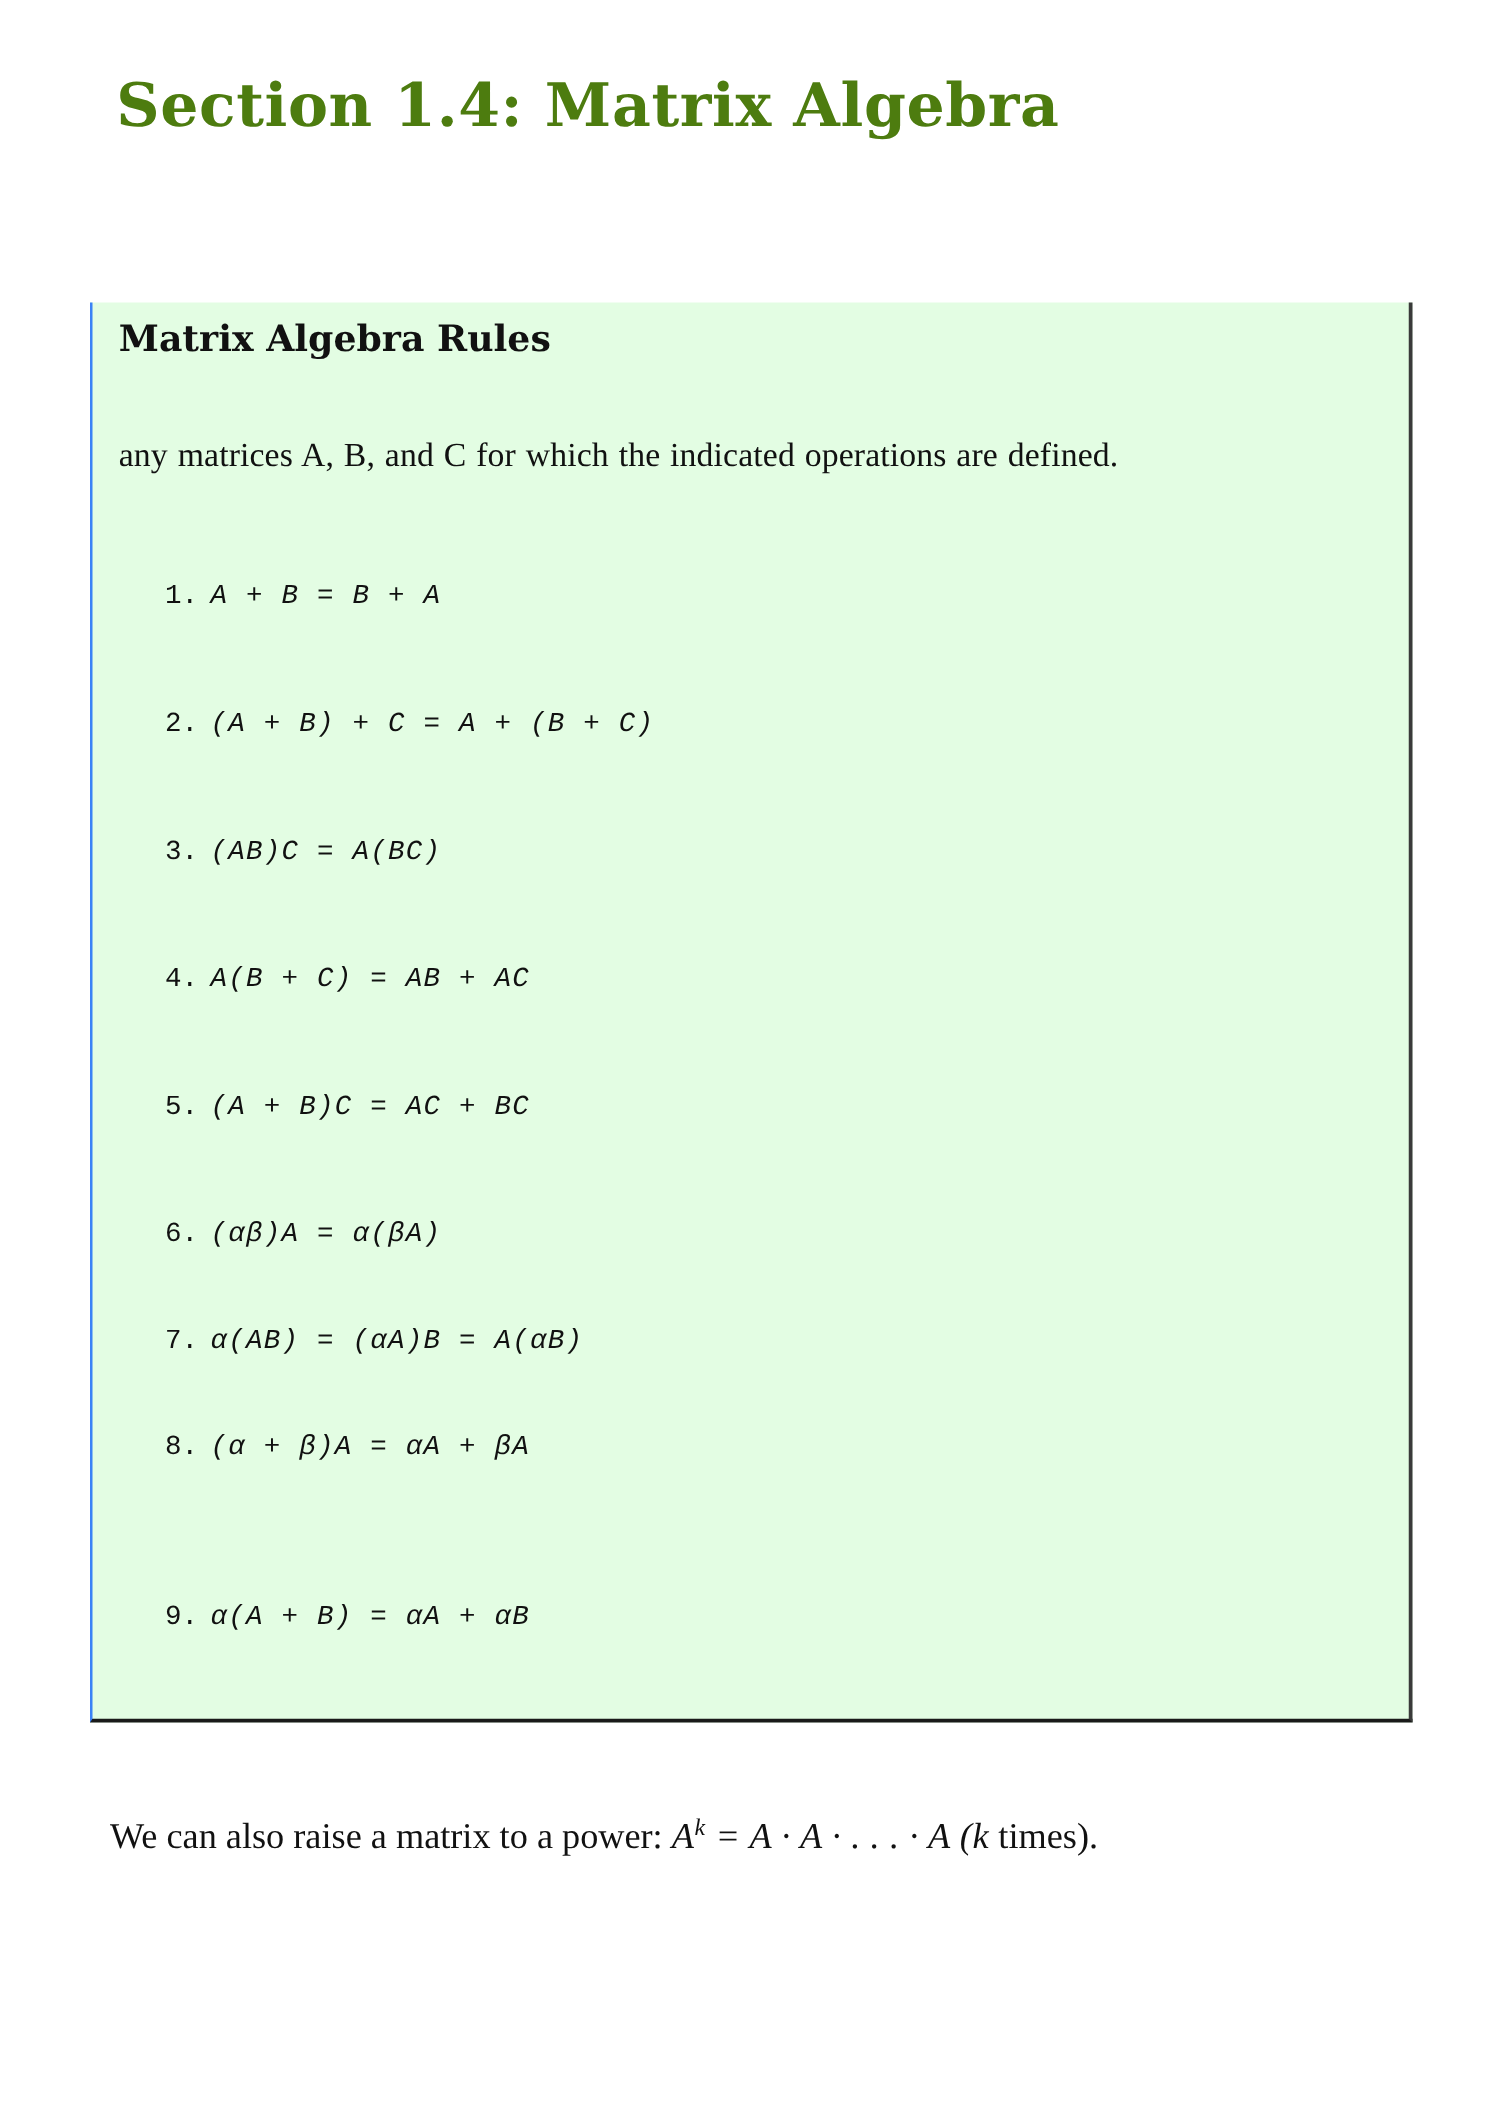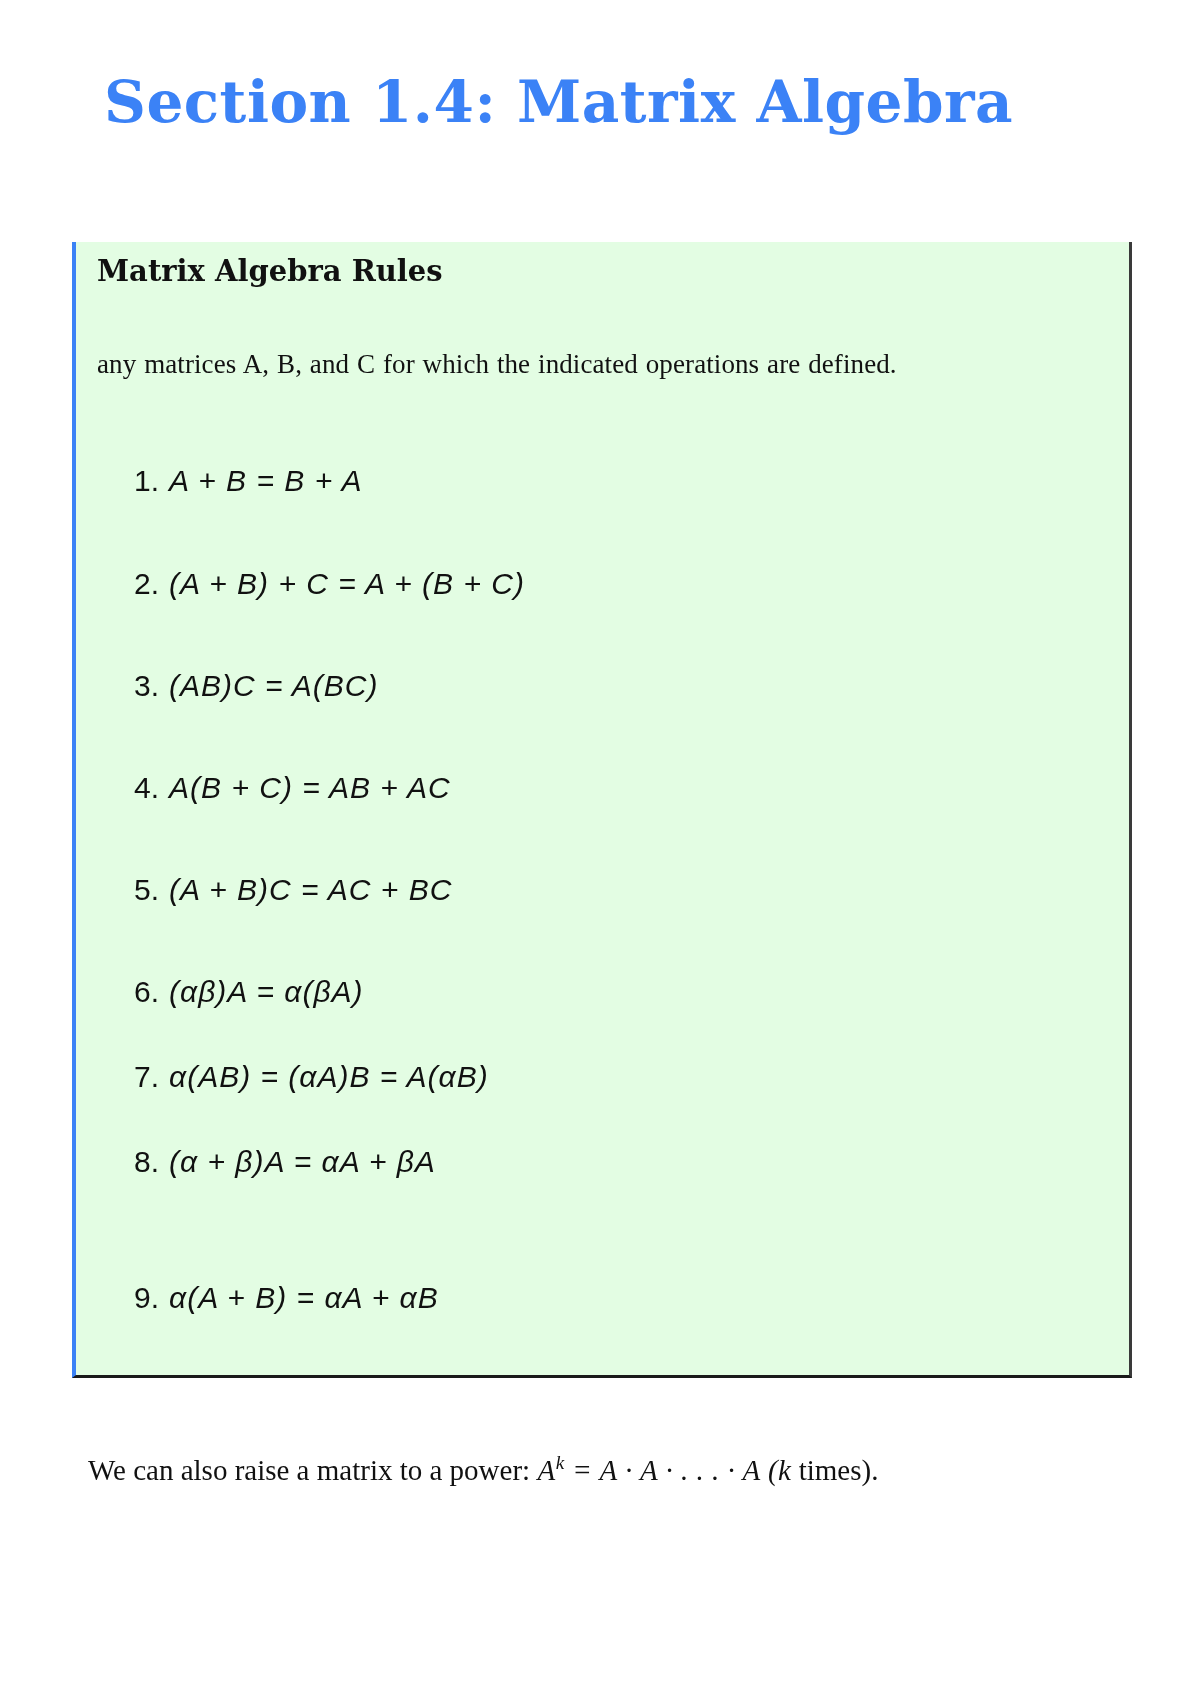--- a/index.html
+++ b/index.html
@@ -7,34 +7,34 @@
     width: 1200px; height: 1698px;
     background: #ffffff;
     position: relative;
     overflow: hidden;
     font-family: "DejaVu Serif", "Liberation Serif", serif;
     color: #111111;
   }
   .title {
     position: absolute;
     left: 92px; top: 56px;
-    margin: 12px;
+    margin: 1px;
     font-family: "DejaVu Serif", serif;
     font-weight: bold;
-    font-size: 58px;
+    font-size: 48px;
     letter-spacing: 0.5px;
-    color: #3b82f6;
+    color: #4d7c0f;
     white-space: nowrap;
   }
   .rules-box {
     position: absolute;
     left: 72px; top: 242px;
     width: 1053px; height: 1133px;
     background: #e3fde3;
-    border-left: 4px solid #3b82f6;
+    border-left: 2px solid #3b82f6;
     border-right: 3px solid #3a3a3a;
     border-bottom: 3px solid #1a1a1a;
     box-sizing: content-box;
   }
   .box-heading {
     position: absolute;
     left: 21px; top: 12px;
     margin: 0;
     font-family: "DejaVu Serif", serif;
     font-weight: bold;
@@ -55,22 +55,22 @@
   .intro .l2 { display: block; white-space: nowrap; letter-spacing: 0.1px; }
   .rules-list {
     position: absolute;
     left: 0; top: 0;
     margin: 0; padding: 0;
     list-style: none;
   }
   .rule {
     position: absolute;
     left: 58px;
-    font-size: 30px;
-    font-family: Liberation Sans, sans-serif;
+    font-size: 22px;
+    font-family: Liberation Mono, monospace;
     white-space: nowrap;
   }
   .rule .num { font-style: normal; margin-right: 10px; }
   .rule .expr { font-style: italic; letter-spacing: 1px; }
   .power-line {
     position: absolute;
     left: 72px; top: 1436px;
     margin: 16px;
     font-family: "Liberation Serif", serif;
     font-size: 29px;

